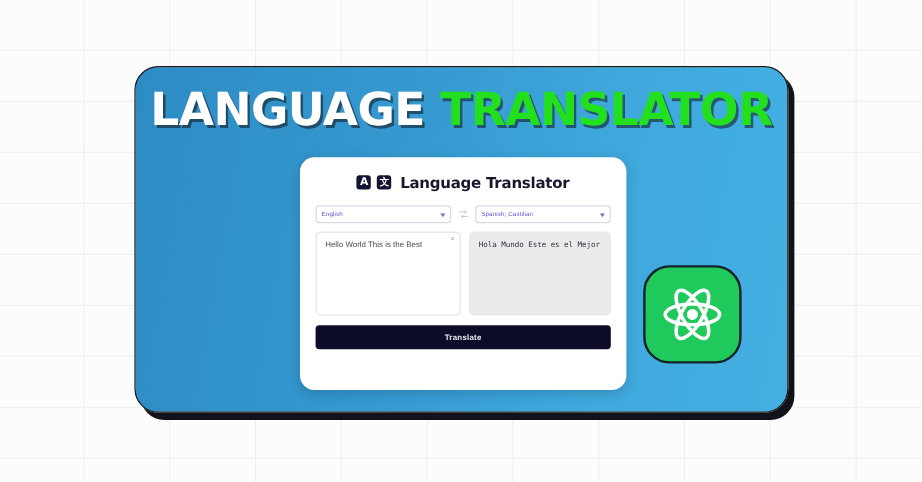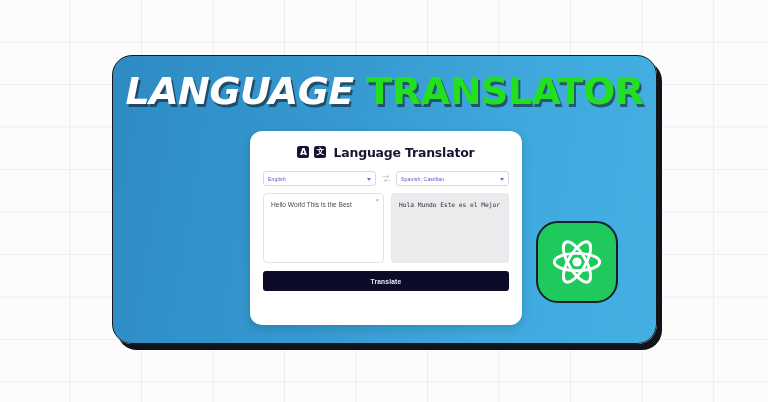--- a/index.html
+++ b/index.html
@@ -51,21 +51,20 @@
     font-weight: bold;
     font-size: 38px;
     letter-spacing: -0.5px;
     line-height: 1;
     white-space: nowrap;
     user-select: none;
   }
   .title-white {
     color: #ffffff;
     text-shadow: 2px 3px 0 rgba(17, 20, 26, 0.55);
-    font-style: italic;
   }
   .title-green {
     color: #22e01e;
     text-shadow: 2px 3px 0 rgba(17, 20, 26, 0.55);
   }
 
   
   #app-card {
     position: absolute;
     left: 137px;

